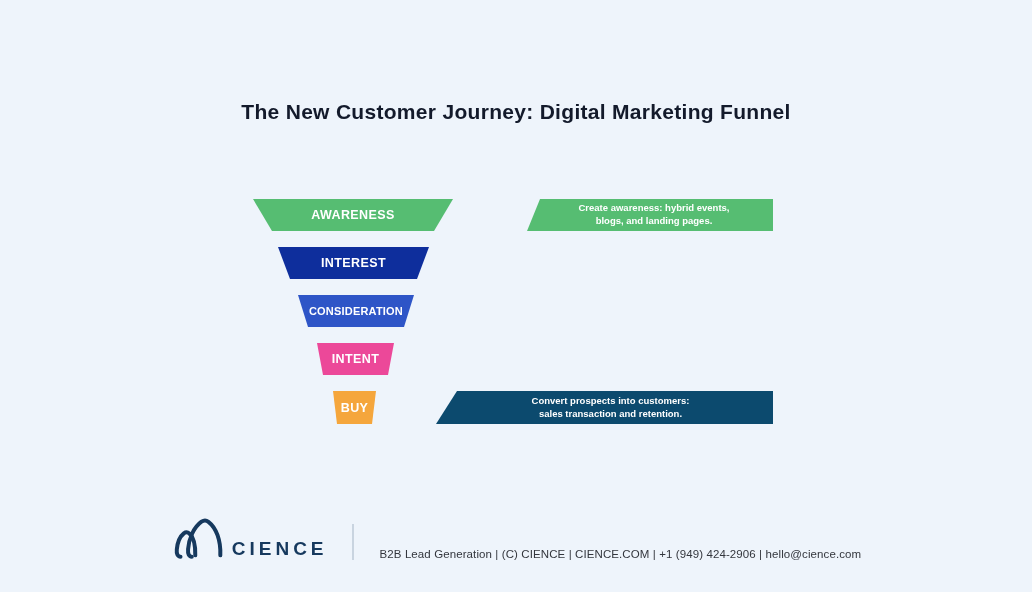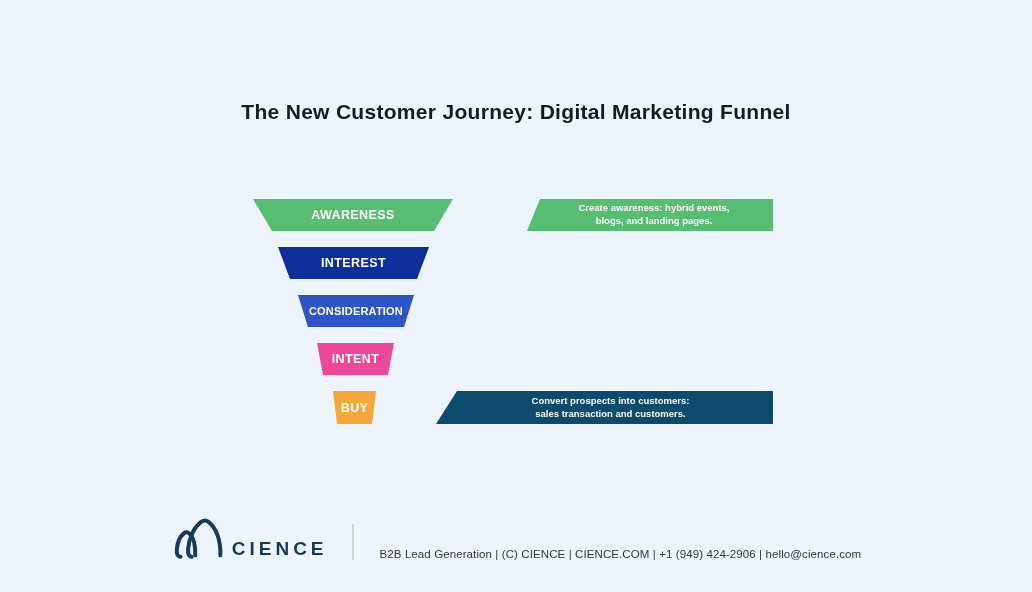--- a/index.html
+++ b/index.html
@@ -89,21 +89,21 @@
   <div class="stage s4" style="background-color: rgb(245, 166, 60);">
     <span class="stage-label">BUY</span>
   </div>
 
   <div class="bar b0" style="background-color: rgb(86, 189, 114);">
     <div>Create awareness: hybrid events,</div>
     <div>blogs, and landing pages.</div>
   </div>
   <div class="bar b4" style="background-color: #0c4a6e;">
     <div>Convert prospects into customers:</div>
-    <div>sales transaction and customers.</div>
+    <div>sales transaction and retention.</div>
   </div>
 
   <div class="footer">
     <svg class="logo" viewBox="0 0 60 50" fill="none" xmlns="http://www.w3.org/2000/svg">
       <path d="M11 46.5 C 7.6 46.5, 6.2 43.2, 6.7 38.2 C 7.5 29.5, 10.3 23.2, 14.8 19.6 C 16.8 18.1, 19.2 18.1, 21.2 19.8 C 25.8 24, 28.3 32, 28 45" stroke="#16395E" stroke-width="4.6" stroke-linecap="round"></path>
       <path d="M24 46.5 C 20.6 46.5, 19.3 43.2, 19.7 38 C 20.6 25.5, 26.3 12.6, 35.2 6.2 C 37.7 4.5, 40.8 4.5, 43.2 6.3 C 52.2 13.2, 57.6 27.5, 56.9 45" stroke="#16395E" stroke-width="4.6" stroke-linecap="round"></path>
     </svg>
     <span class="brand">CIENCE</span>
     <span class="divider"></span>
     <span class="info">B2B Lead Generation | (C) CIENCE | CIENCE.COM | +1 (949) 424-2906 | hello@cience.com</span>

